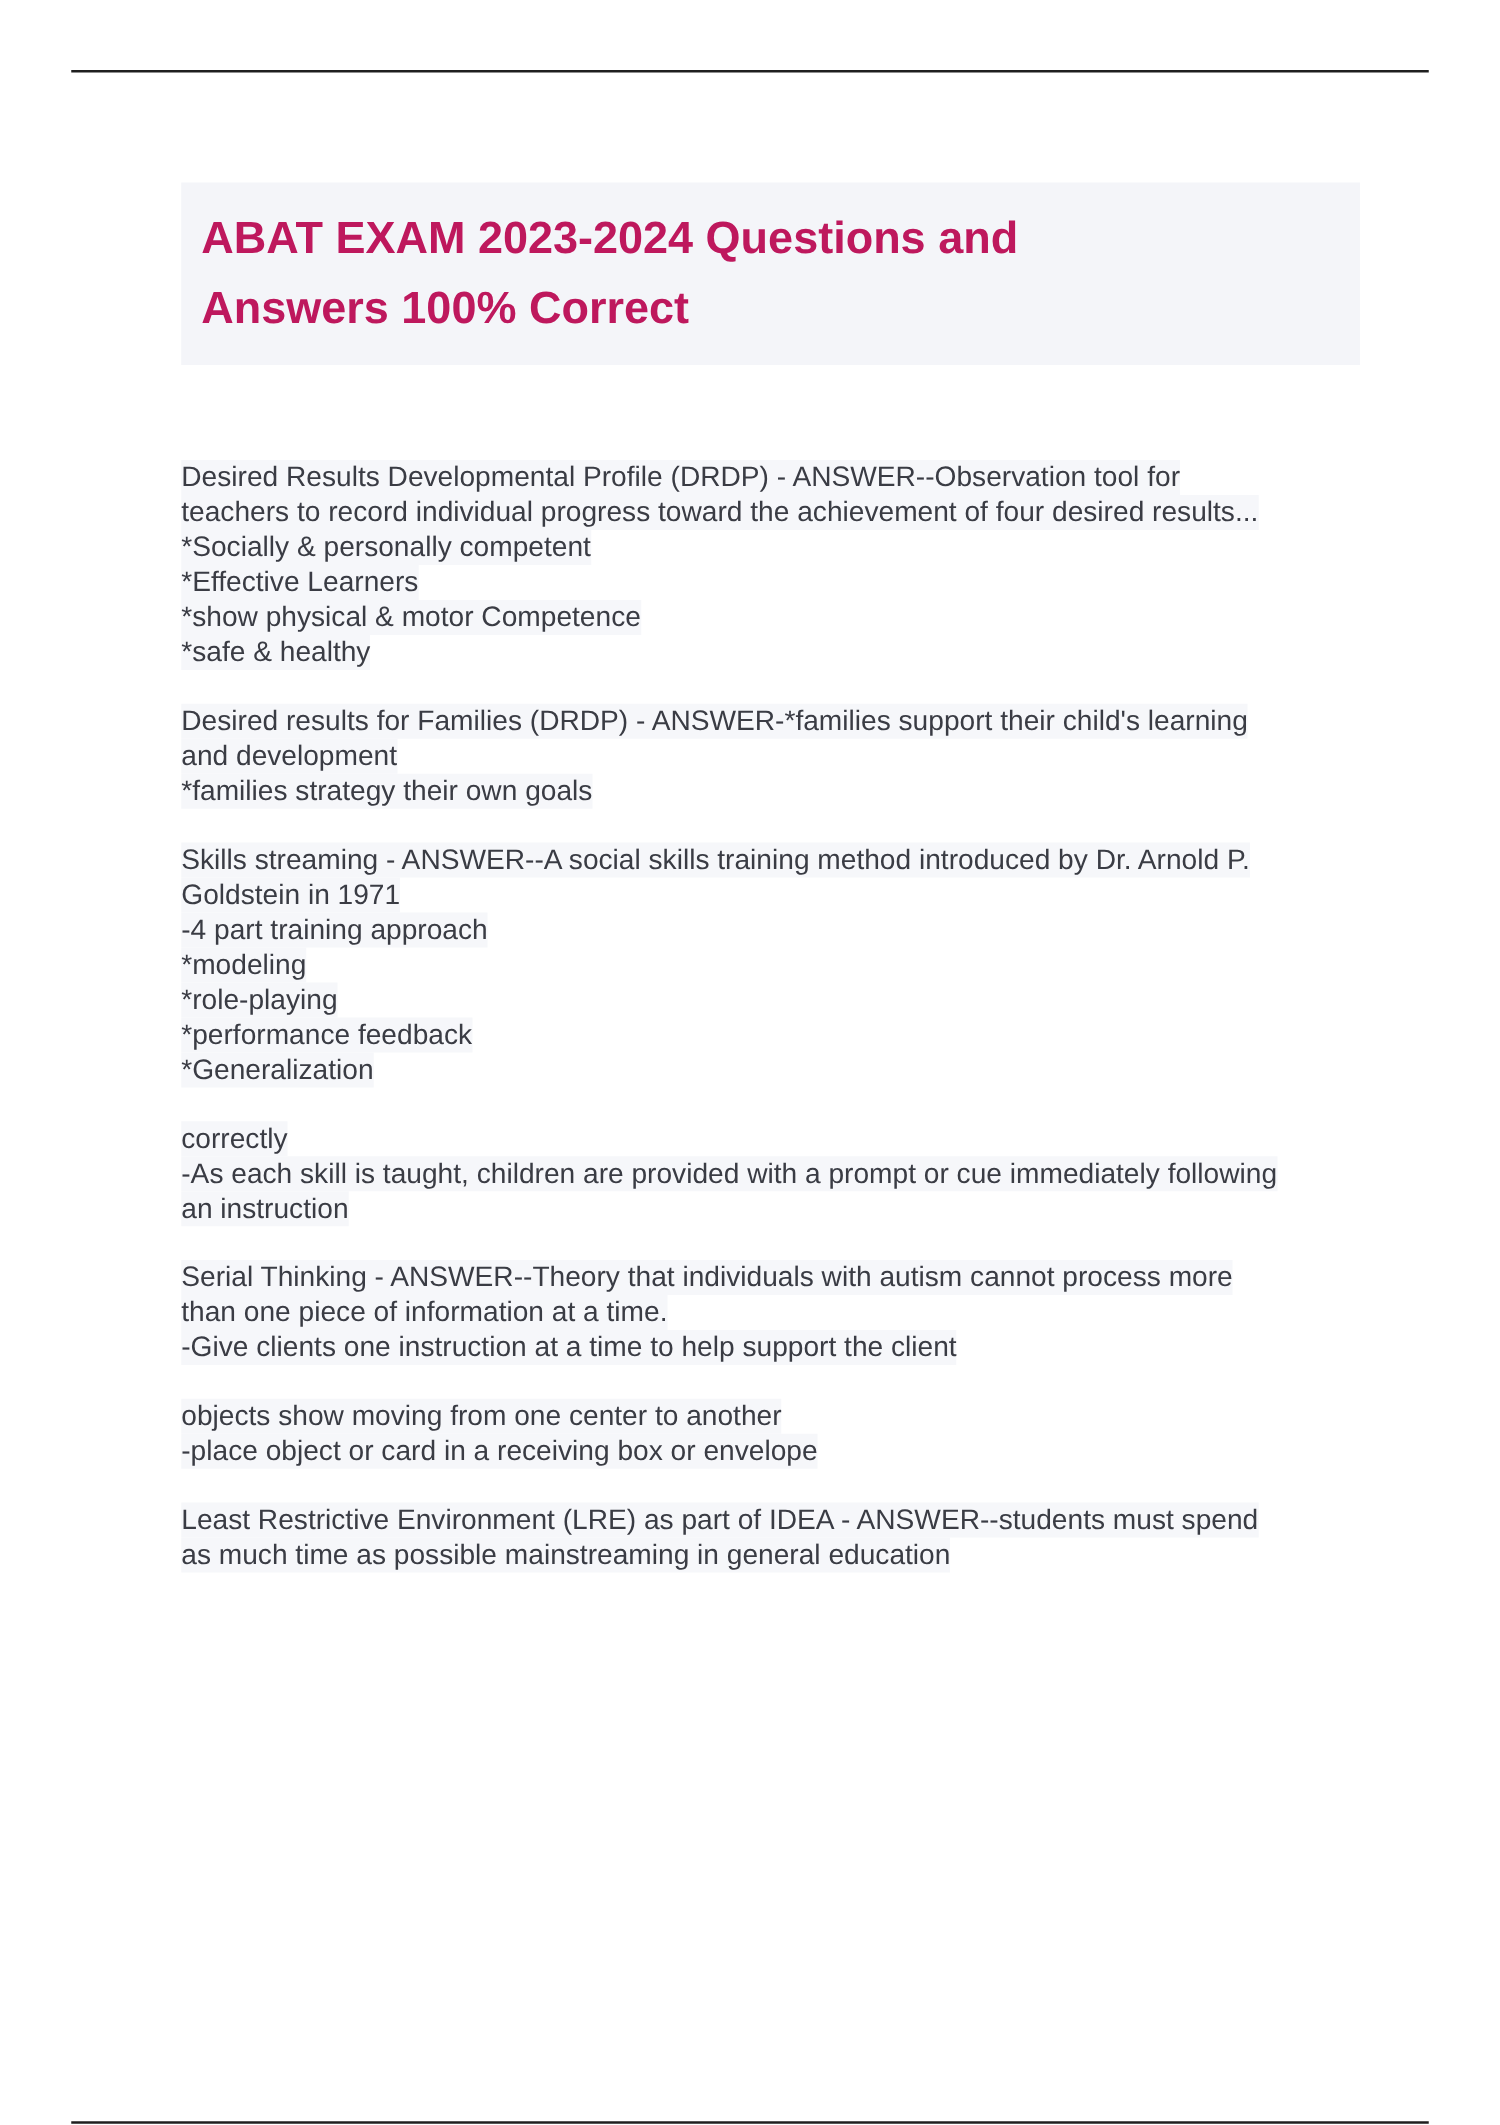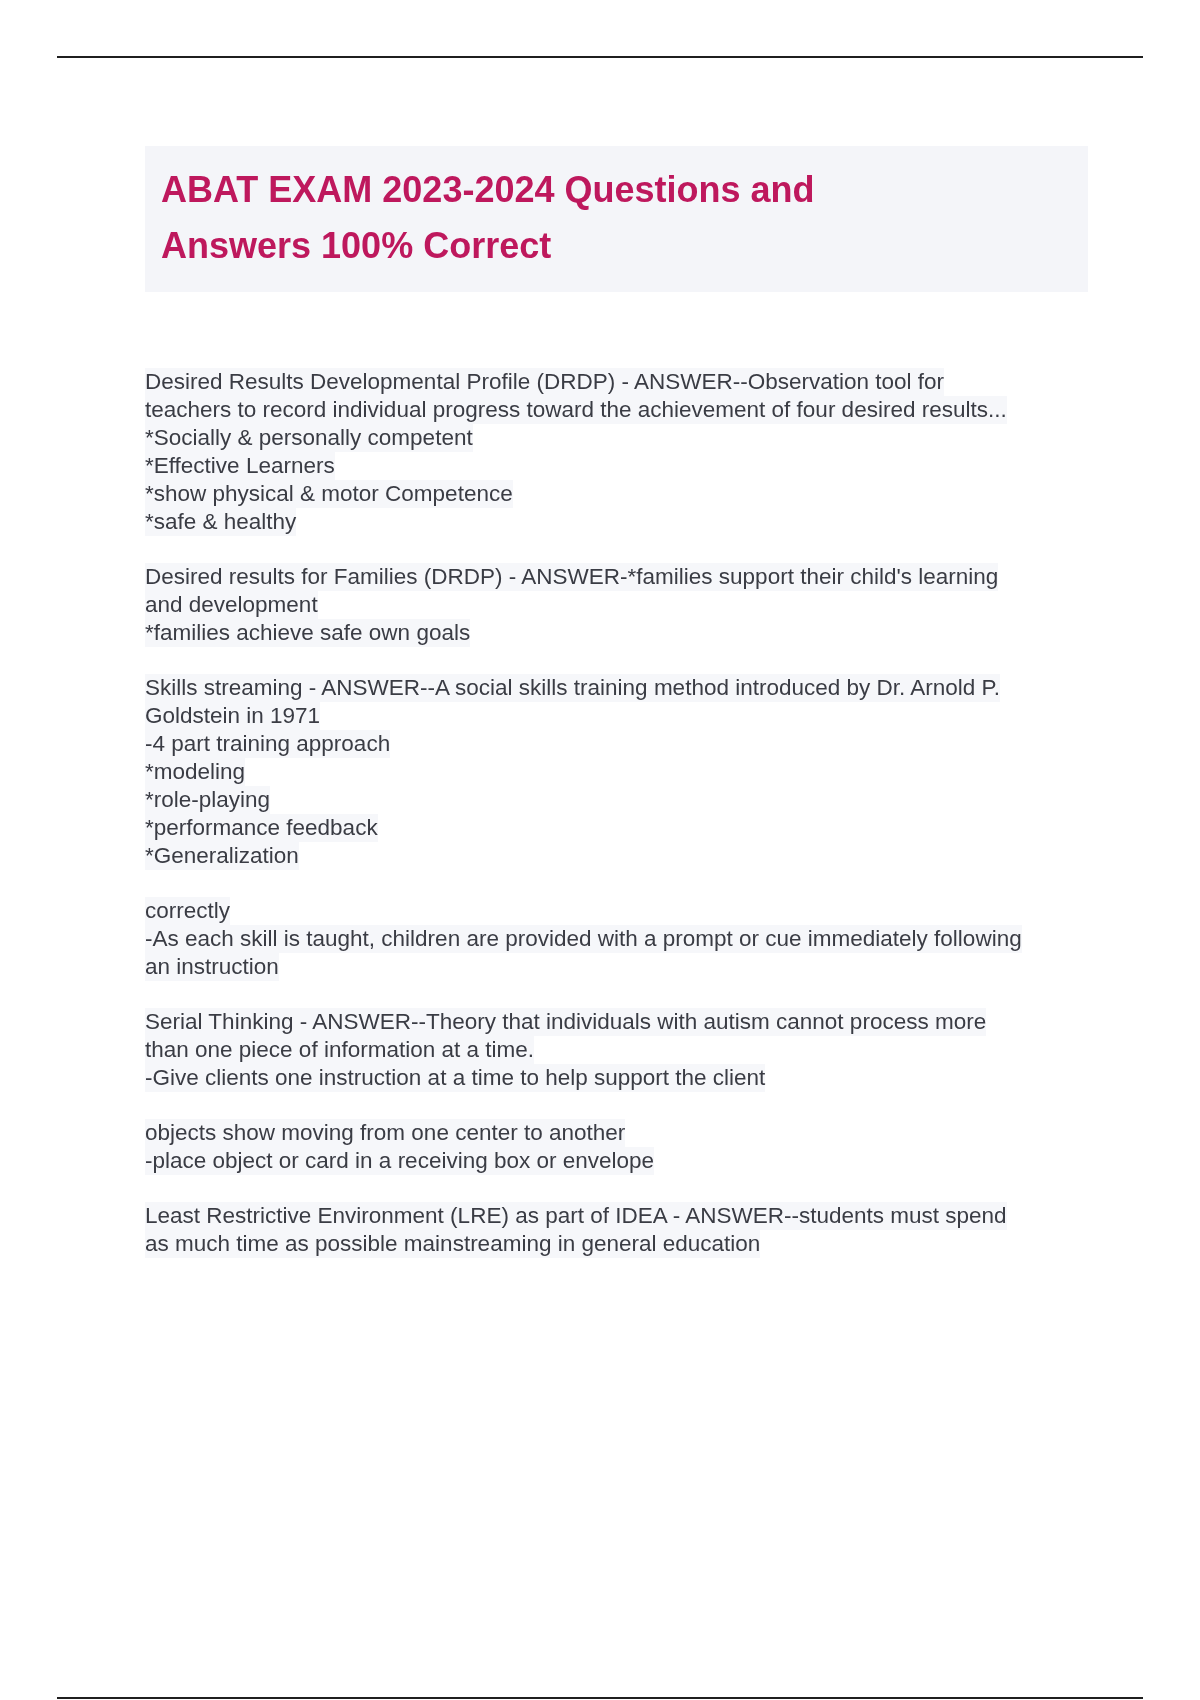--- a/index.html
+++ b/index.html
@@ -30,21 +30,21 @@
     <span class="line">Desired Results Developmental Profile (DRDP) - ANSWER--Observation tool for</span>
     <span class="line">teachers to record individual progress toward the achievement of four desired results...</span>
     <span class="line">*Socially &amp; personally competent</span>
     <span class="line">*Effective Learners</span>
     <span class="line">*show physical &amp; motor Competence</span>
     <span class="line">*safe &amp; healthy</span>
   </div>
   <div class="qa">
     <span class="line">Desired results for Families (DRDP) - ANSWER-*families support their child's learning</span>
     <span class="line">and development</span>
-    <span class="line">*families achieve safe own goals</span>
+    <span class="line">*families strategy their own goals</span>
   </div>
   <div class="qa">
     <span class="line">Skills streaming - ANSWER--A social skills training method introduced by Dr. Arnold P.</span>
     <span class="line">Goldstein in 1971</span>
     <span class="line">-4 part training approach</span>
     <span class="line">*modeling</span>
     <span class="line">*role-playing</span>
     <span class="line">*performance feedback</span>
     <span class="line">*Generalization</span>
   </div>

